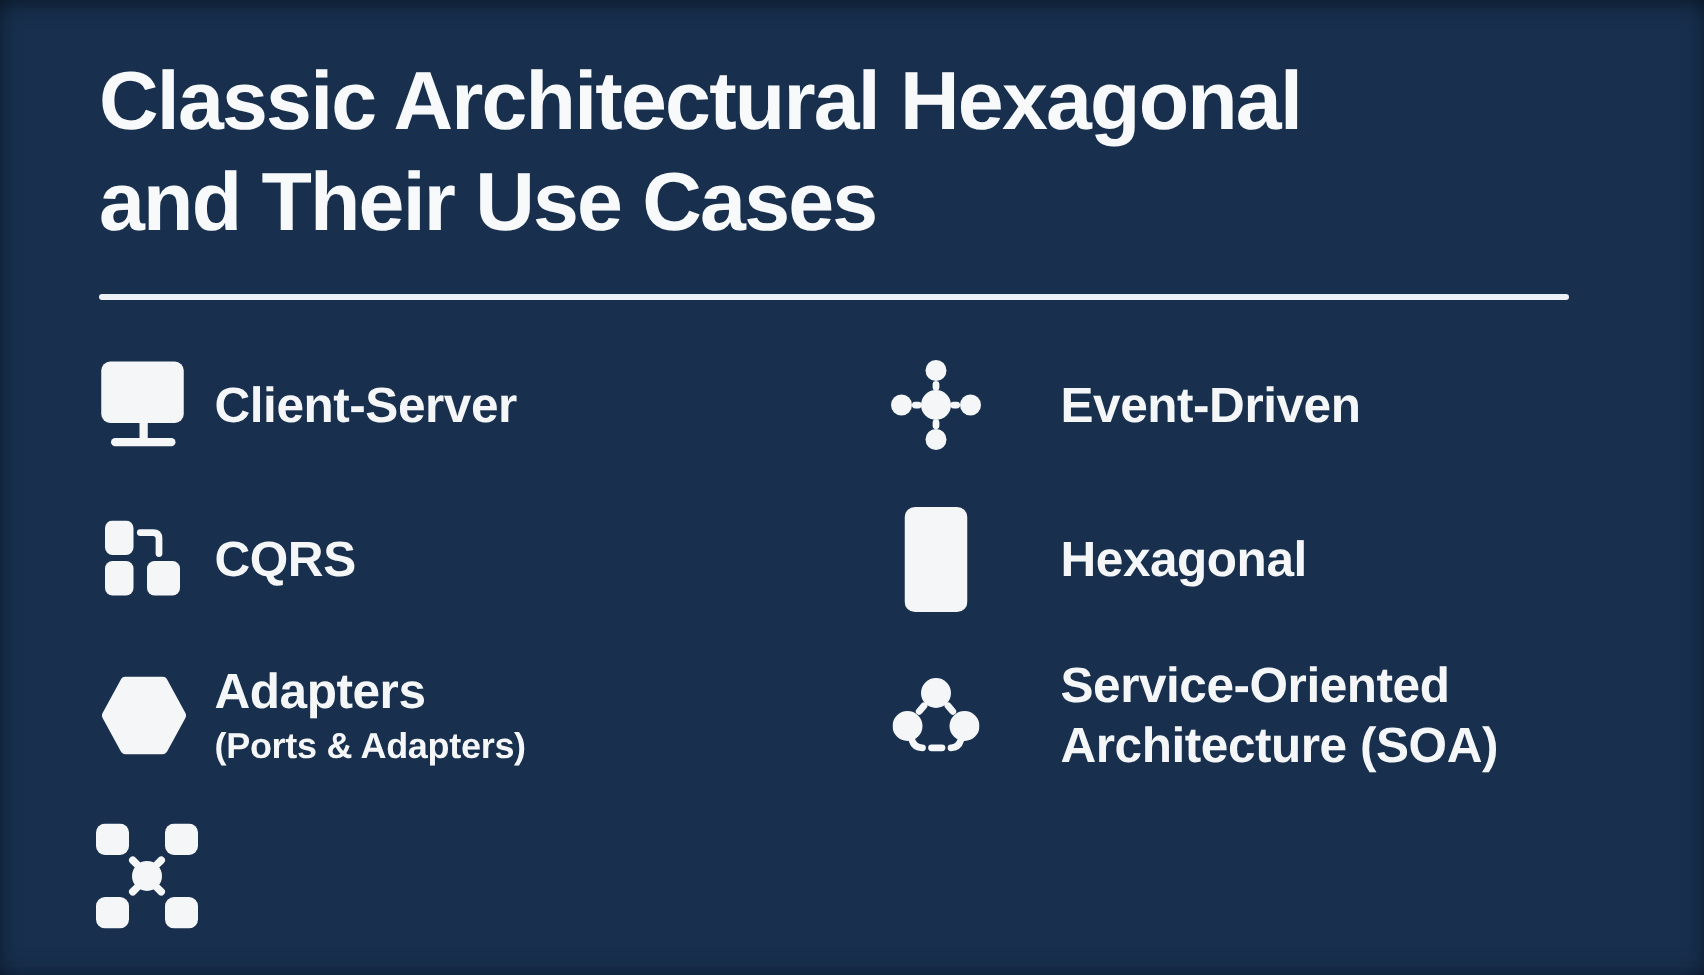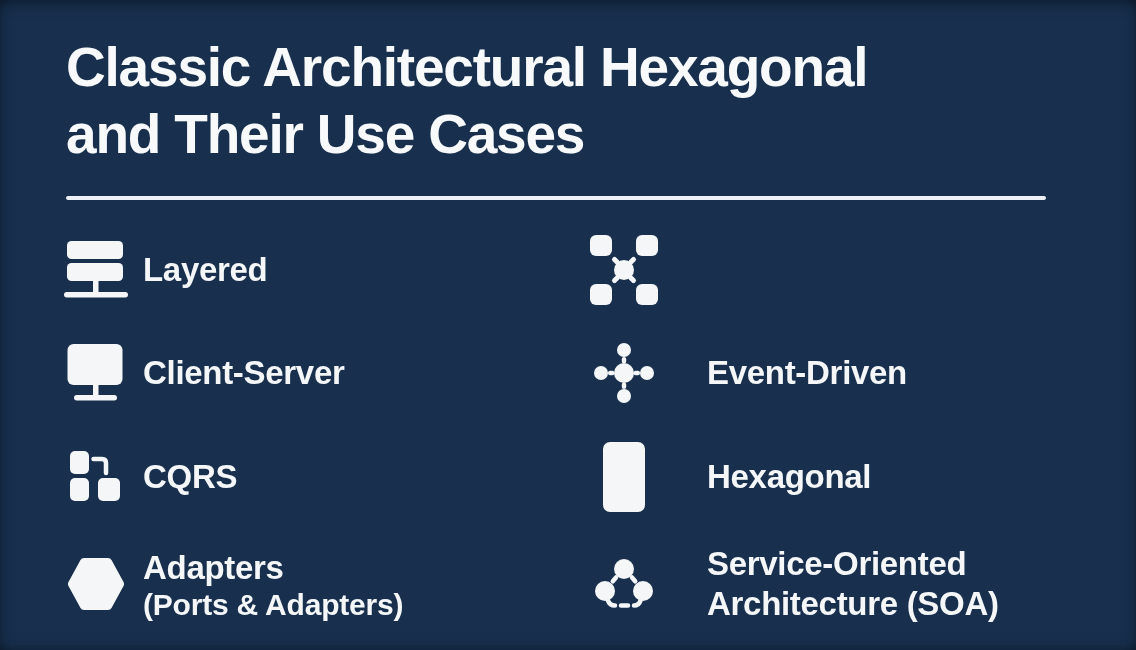--- a/index.html
+++ b/index.html
@@ -33,21 +33,21 @@
   .item{display:flex;align-items:center;}
   .icon-box{display:flex;align-items:center;justify-content:center;flex:none;}
   .col-left .icon-box{width:64px;margin-right:15px;}
   .col-right .icon-box{width:68px;margin-right:49px;}
   .labels{display:flex;flex-direction:column;justify-content:center;}
   .label{
     font-size:33px;font-weight:600;letter-spacing:-0.3px;line-height:40px;
     color:#F4F6F8;max-width:345px;
   }
   .sublabel{
-    font-size:30px;font-weight:600;letter-spacing:-0.2px;line-height:30px;
+    font-size:24px;font-weight:600;letter-spacing:-0.2px;line-height:30px;
     color:#F4F6F8;margin-top:2px;
   }
   .sublabel:empty{display:none;}
   svg{display:block;}
   .ic{fill:#F4F6F8;}
   .ic-stroke{fill:none;stroke:#F4F6F8;stroke-linecap:round;}
 </style>
 </head>
 <body>
 
@@ -55,34 +55,20 @@
 
 <div class="title">
   <div>Classic Architectural Hexagonal</div>
   <div>and Their Use Cases</div>
 </div>
 
 <div class="divider"></div>
 
 <div class="grid">
 
-  <div class="item col-left">
-    <span class="icon-box">
-      <svg width="64" height="60" viewBox="0 0 64 60">
-        <rect class="ic" x="3" y="1" width="56" height="18" rx="4.5"></rect>
-        <rect class="ic" x="3" y="23" width="56" height="18" rx="4.5"></rect>
-        <rect class="ic" x="29" y="41" width="5.5" height="12"></rect>
-        <rect class="ic" x="0" y="52" width="64" height="5.5" rx="2.75"></rect>
-      </svg>
-    </span>
-    <div class="labels">
-      <div class="label">Layered</div>
-
-    </div>
-  </div>
 
   <div class="item col-left">
     <span class="icon-box">
       <svg width="64" height="60" viewBox="0 0 64 60">
         <rect class="ic" x="3.5" y="1" width="55" height="41" rx="6"></rect>
         <rect class="ic" x="29" y="42" width="5.5" height="11"></rect>
         <rect class="ic" x="10" y="52" width="43" height="5.5" rx="2.75"></rect>
       </svg>
     </span>
     <div class="labels">

